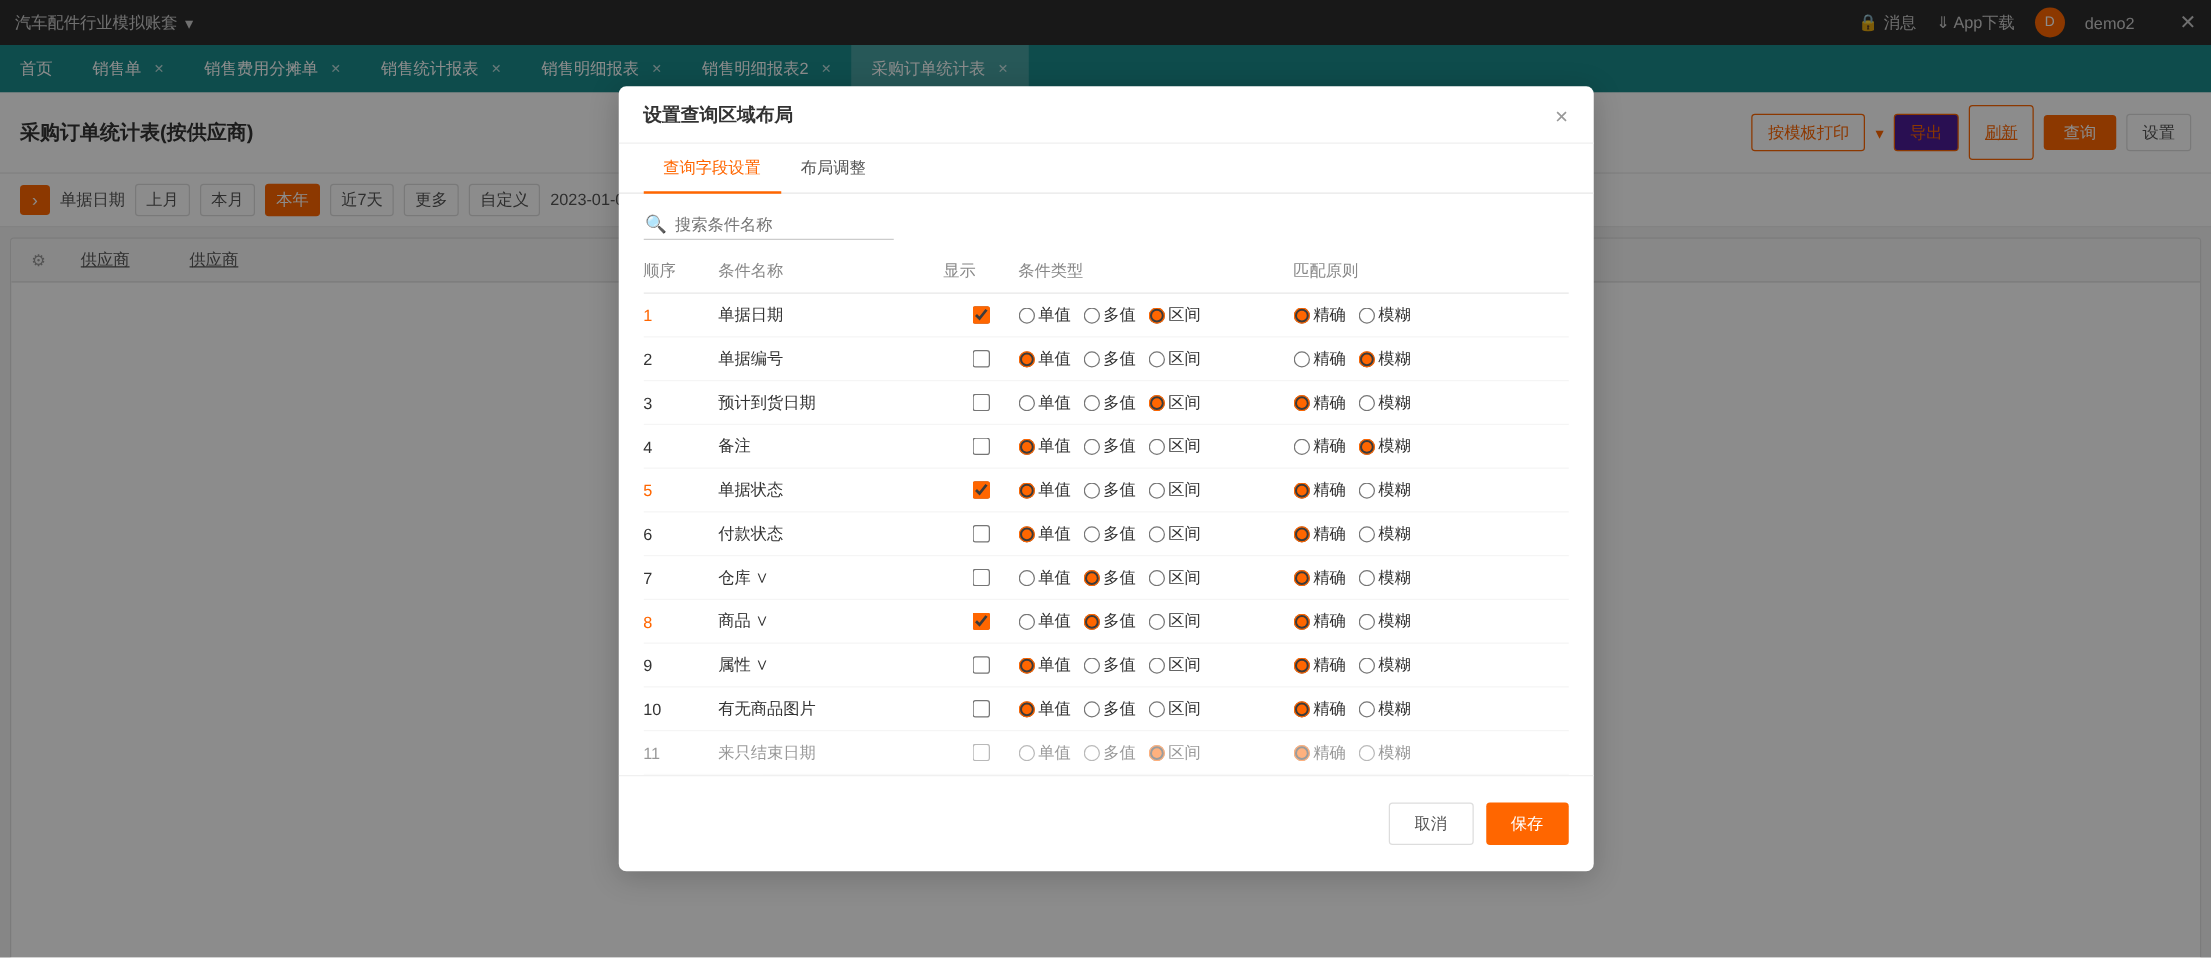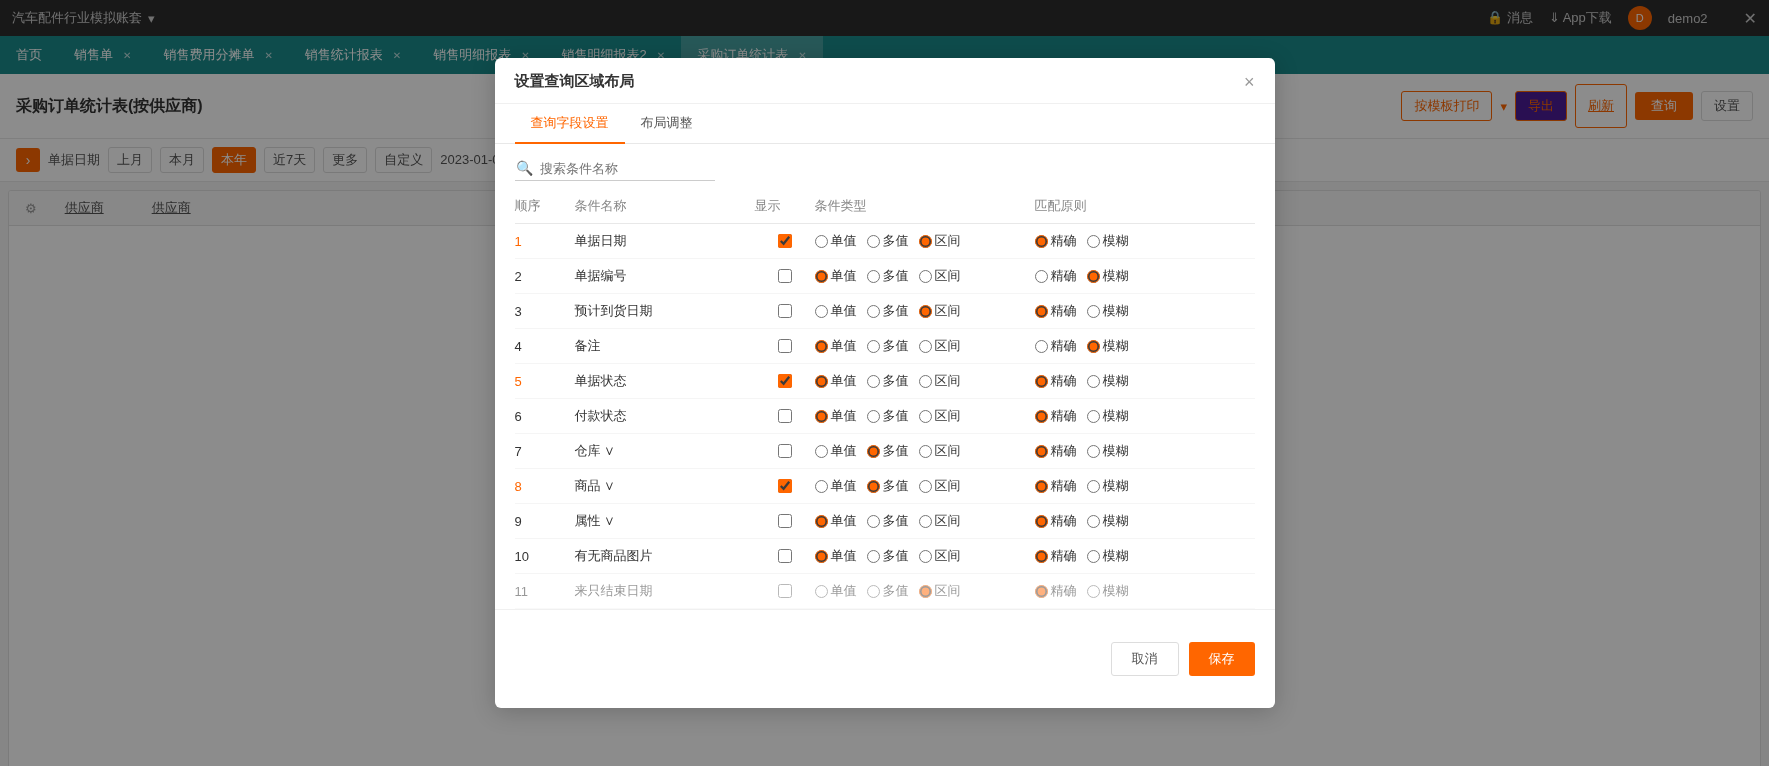--- a/index.html
+++ b/index.html
@@ -208,21 +208,21 @@
     .radio-group { display: flex; align-items: center; gap: 10px; }
     .radio-item { display: flex; align-items: center; gap: 3px; cursor: pointer; }
     .radio-item input[type=radio] { accent-color: #f60; cursor: pointer; }
     .check-item { display: flex; align-items: center; justify-content: center; }
     .check-item input[type=checkbox] { accent-color: #f60; width: 14px; height: 14px; cursor: pointer; }
 
     
     .dialog-footer {
       display: flex;
       justify-content: flex-end;
-      padding: 32px 20px;
+      padding: 21px 20px;
       gap: 10px;
       border-top: 1px solid #f0f0f0;
     }
     .btn-cancel {
       border: 1px solid #ddd;
       background: #fff;
       padding: 7px 20px;
       border-radius: 3px;
       cursor: pointer;
       font-size: 13px;

